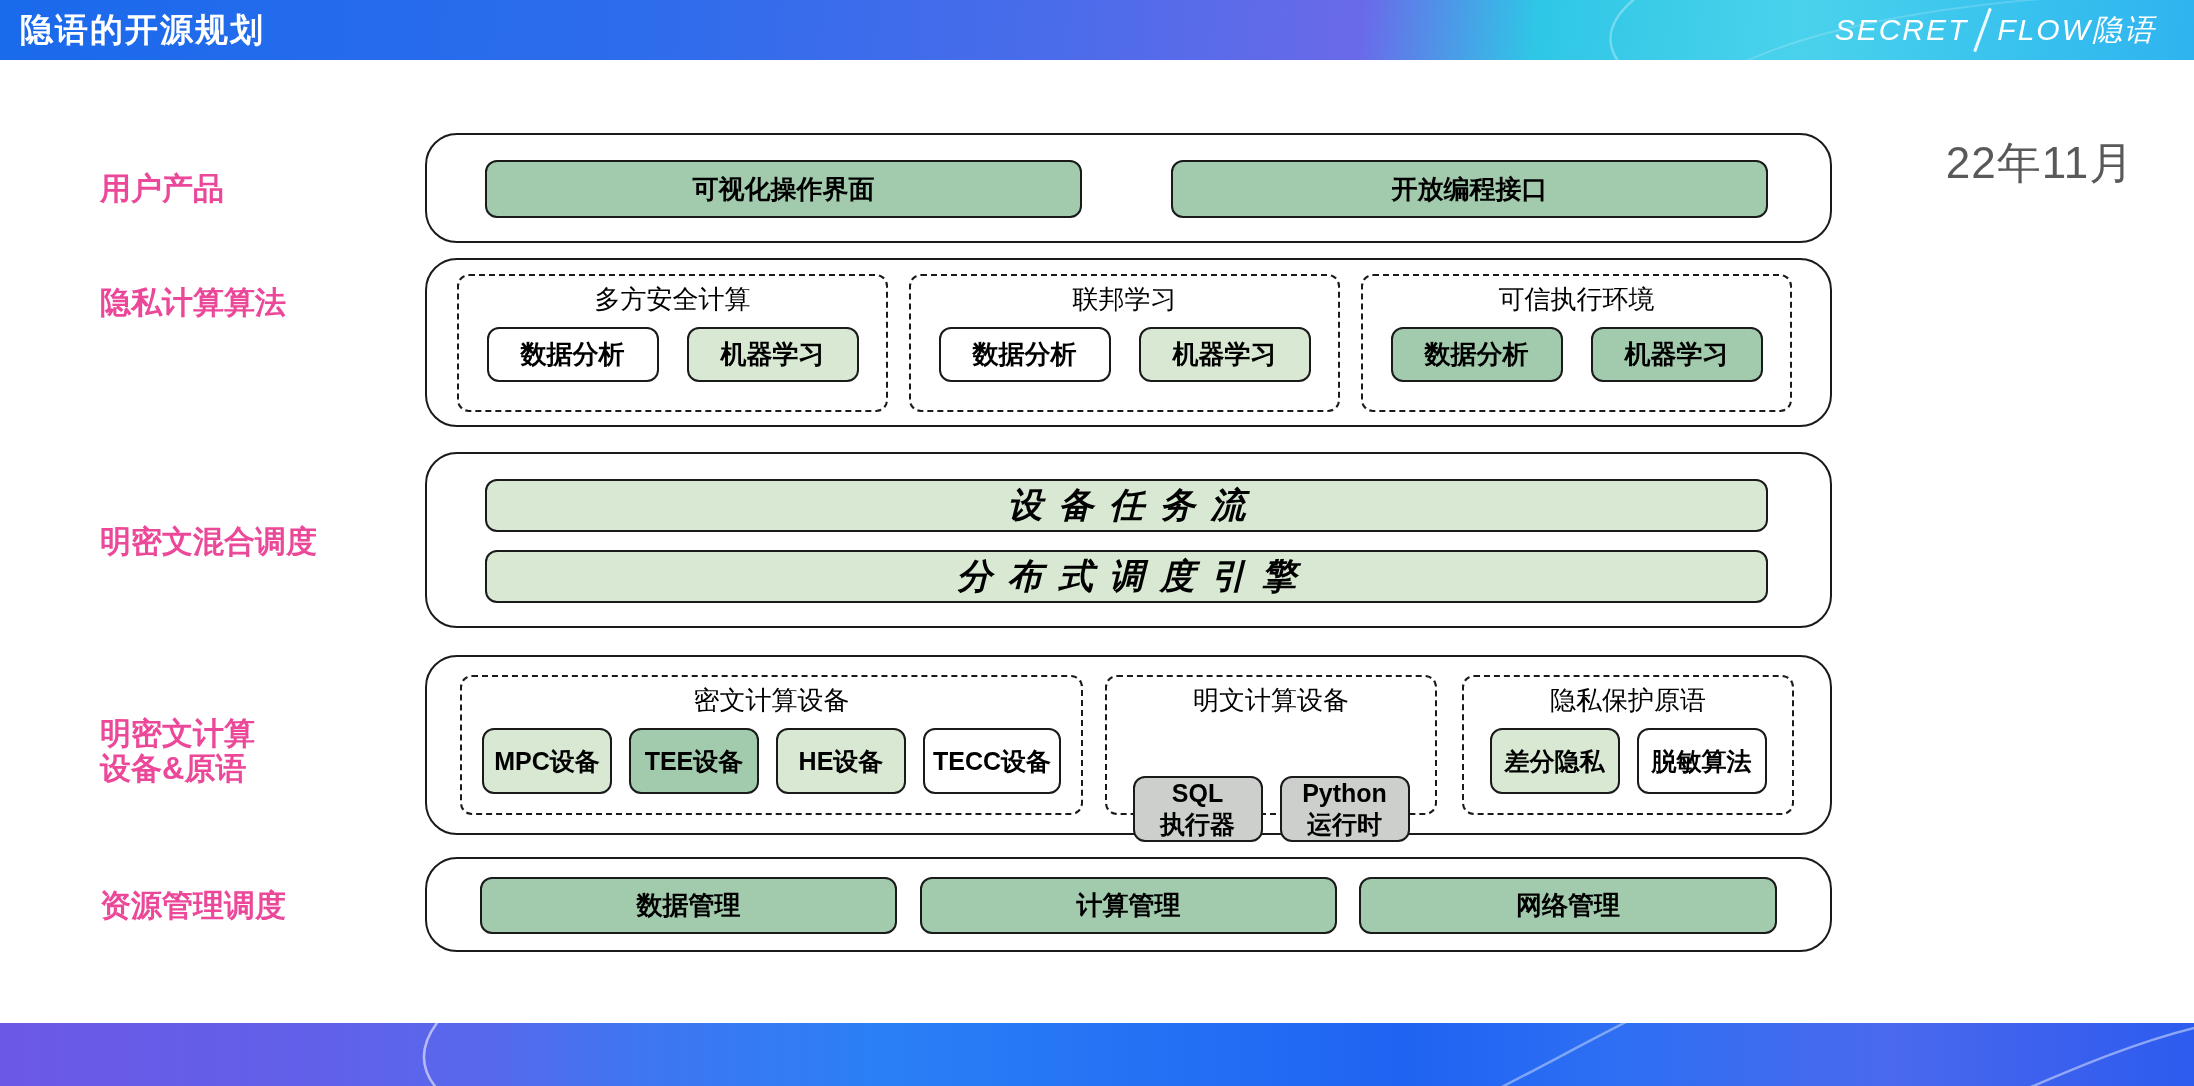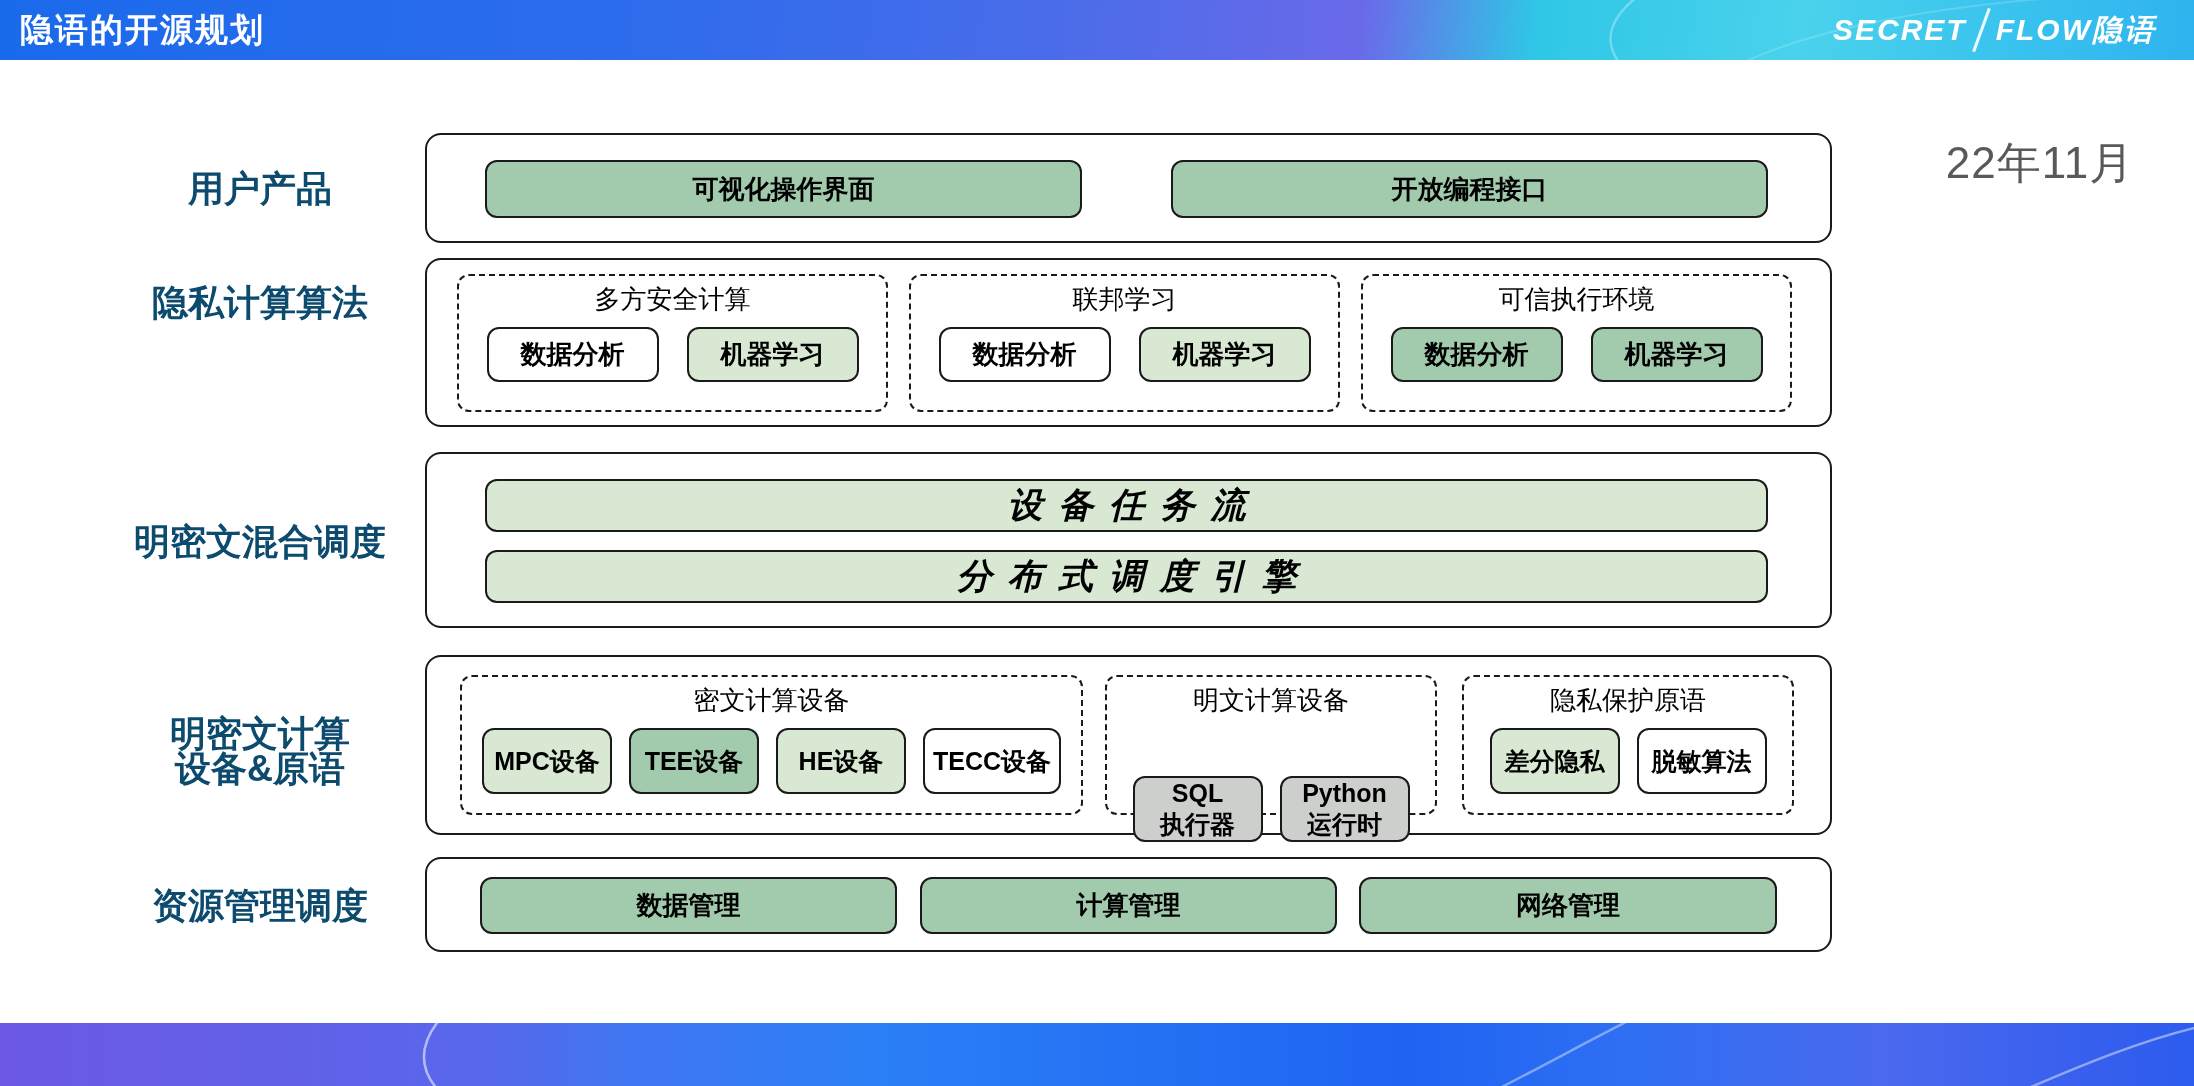--- a/index.html
+++ b/index.html
@@ -18,43 +18,43 @@
     display:flex; align-items:center;
   }
   .header-deco { position:absolute; top:0; left:0; width:2194px; height:60px; pointer-events:none; }
   .title {
     position:relative; z-index:2; color:#fff; font-size:33px; font-weight:bold;
     letter-spacing:2px; padding-left:20px;
   }
   .logo {
     position:absolute; right:38px; top:50%; transform:translateY(-50%); z-index:2;
     display:flex; align-items:center; color:#fff; font-style:italic;
-    font-weight:bold; font-size:30px; letter-spacing:2px; white-space:nowrap;
+    font-weight:normal; font-size:30px; letter-spacing:2px; white-space:nowrap;
   }
   .logo-slash {
     display:inline-block; width:3px; height:46px; background:rgba(255,255,255,.9);
     transform:rotate(20deg); margin:0 13px;
   }
 
   
   .date {
     position:absolute; left:1905px; top:134px; width:270px; text-align:center;
     font-size:44px; color:#595959; letter-spacing:1px;
   }
 
   
   .row-label {
-    position:absolute; left:100px; width:320px; text-align:center;
-    font-size:36px; font-weight:bold; color:#0c4a6e; line-height:35px;
+    position:absolute; left:100px; width:320px; 
+    font-size:31px; font-weight:bold; color:#ec4899; line-height:35px;
   }
 
   
   .layer {
     position:absolute; left:425px; width:1407px; background:#fff;
-    border:2.5px solid #1a1a1a; border-radius:16px;
+    border:2.5px solid #1a1a1a; border-radius:32px;
   }
 
   
   .btn {
     display:flex; align-items:center; justify-content:center;
     border:2.5px solid #1a1a1a; border-radius:12px;
     font-size:26px; font-weight:bold; color:#000; text-align:center;
   }
   .abs { position:absolute; }
   .green      { background:#a2cbae; }

